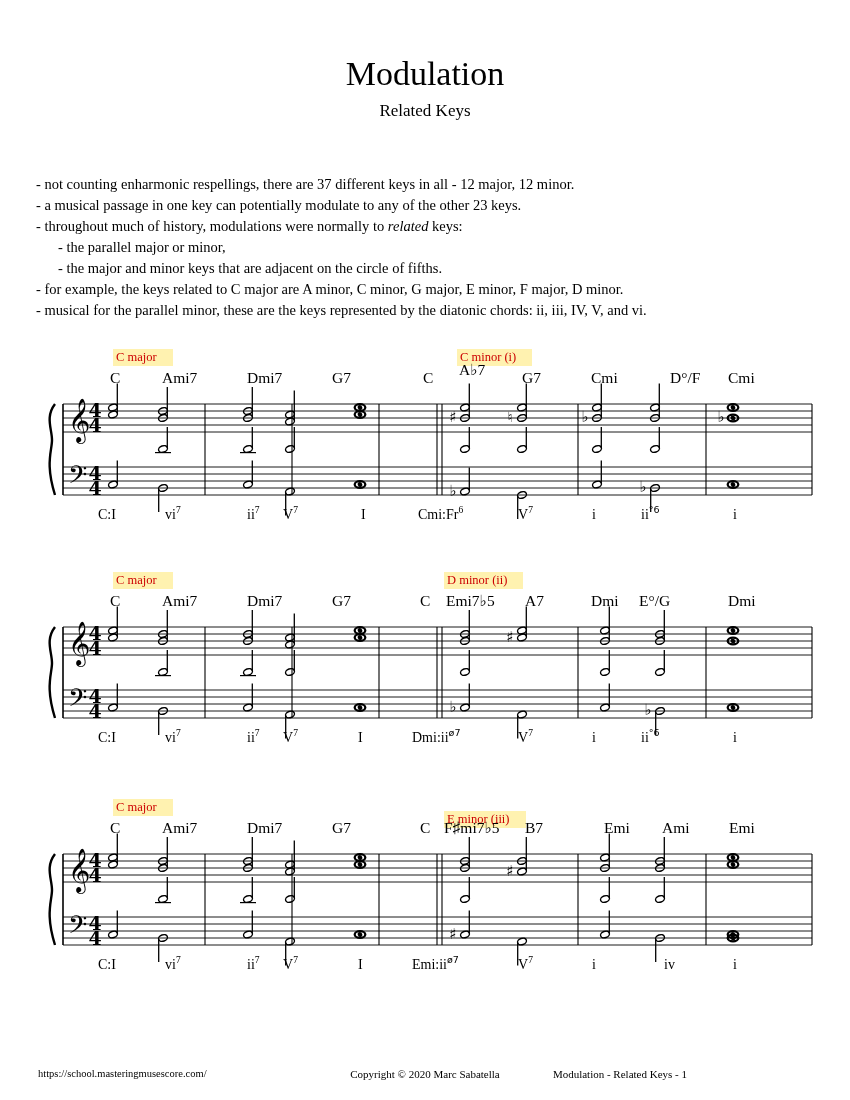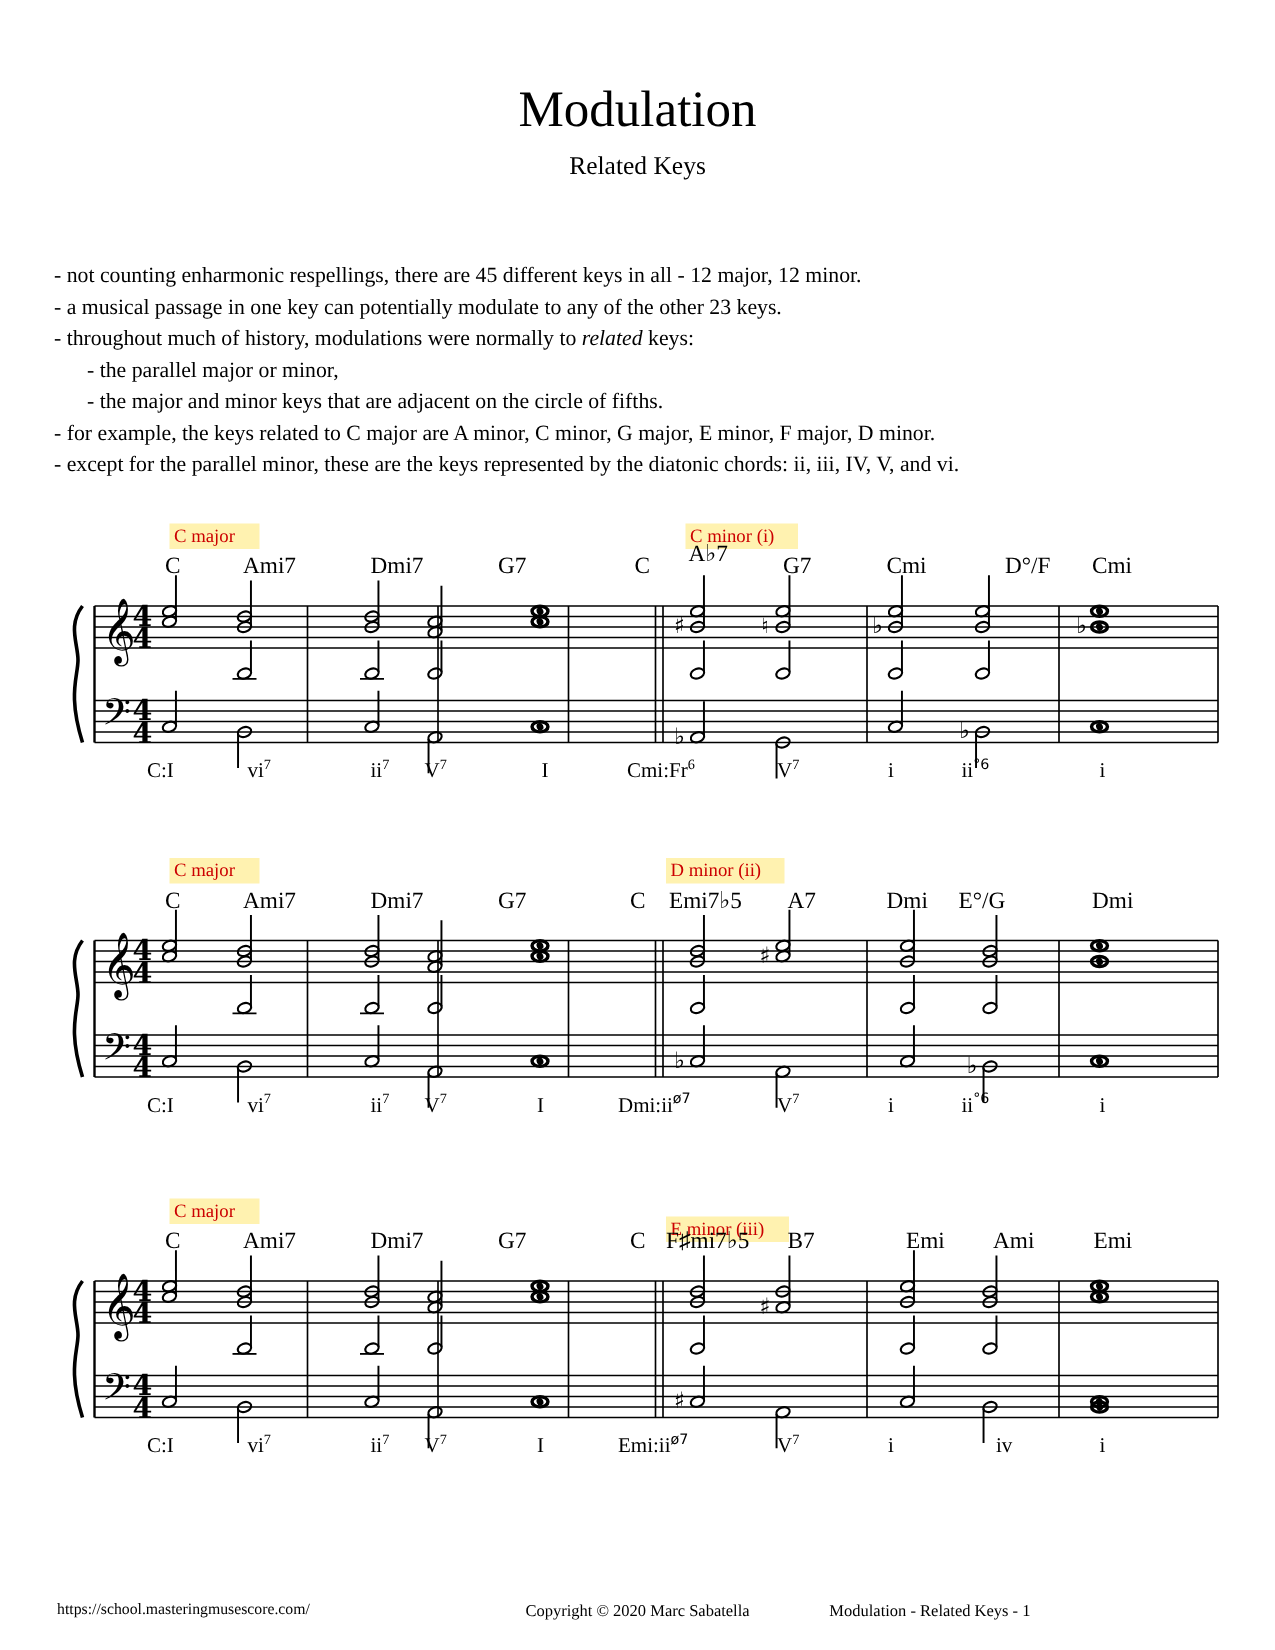--- a/index.html
+++ b/index.html
@@ -68,27 +68,27 @@
 </style>
 </head>
 <body>
 
 <div class="page">
 
   <div class="title">Modulation</div>
   <div class="subtitle">Related Keys</div>
 
   <div class="body-text" id="bodyText">
-      <div class="body-line">- not counting enharmonic respellings, there are 45 different keys in all - 12 major, 12 minor.</div>
+      <div class="body-line">- not counting enharmonic respellings, there are 37 different keys in all - 12 major, 12 minor.</div>
       <div class="body-line">- a musical passage in one key can potentially modulate to any of the other 23 keys.</div>
       <div class="body-line">- throughout much of history, modulations were normally to <i>related</i> keys:</div>
       <div class="body-line" style="padding-left: 22px; font-family: Liberation Serif, serif;">- the parallel major or minor,</div>
       <div class="body-line" style="padding-left: 22px;">- the major and minor keys that are adjacent on the circle of fifths.</div>
       <div class="body-line">- for example, the keys related to C major are A minor, C minor, G major, E minor, F major, D minor.</div>
-      <div class="body-line">- except for the parallel minor, these are the keys represented by the diatonic chords: ii, iii, IV, V, and vi.</div>
+      <div class="body-line">- musical for the parallel minor, these are the keys represented by the diatonic chords: ii, iii, IV, V, and vi.</div>
     </div>
 
   <div class="system" id="sys0" style="top:325px;">
       <div class="sys-inner">
         <svg width="850" height="175" class="staffsvg">
           <line x1="63" y1="55" x2="812" y2="55" stroke="#000" stroke-width="0.9"></line>
           <line x1="63" y1="118" x2="812" y2="118" stroke="#000" stroke-width="0.9"></line>
           <line x1="63" y1="62" x2="812" y2="62" stroke="#000" stroke-width="0.9"></line>
           <line x1="63" y1="125" x2="812" y2="125" stroke="#000" stroke-width="0.9"></line>
           <line x1="63" y1="69" x2="812" y2="69" stroke="#000" stroke-width="0.9"></line>

